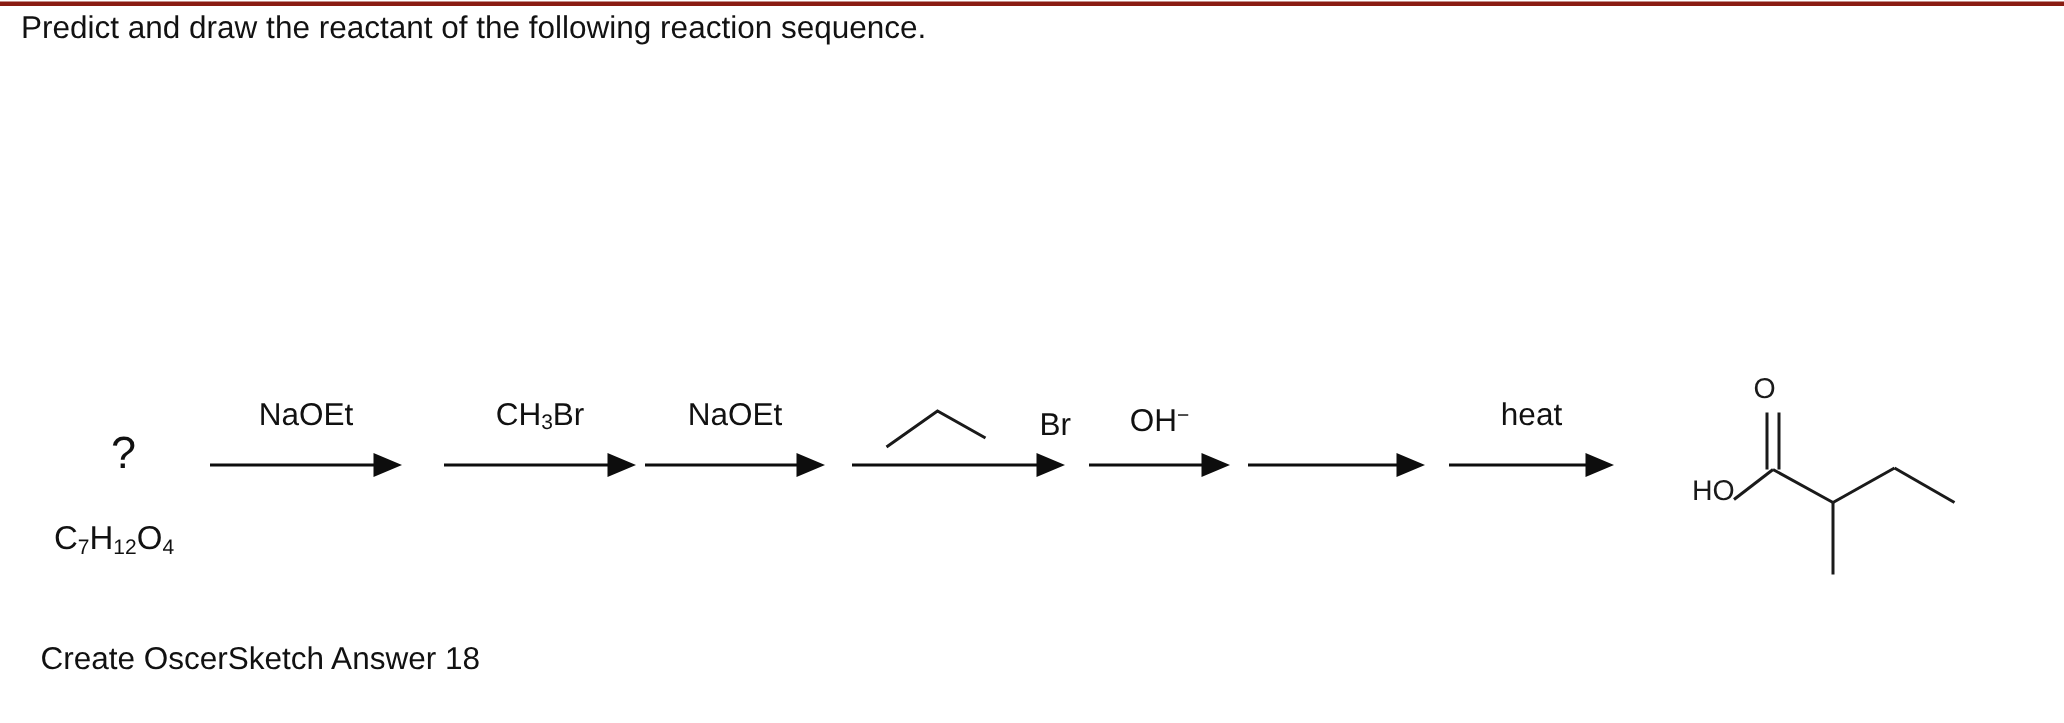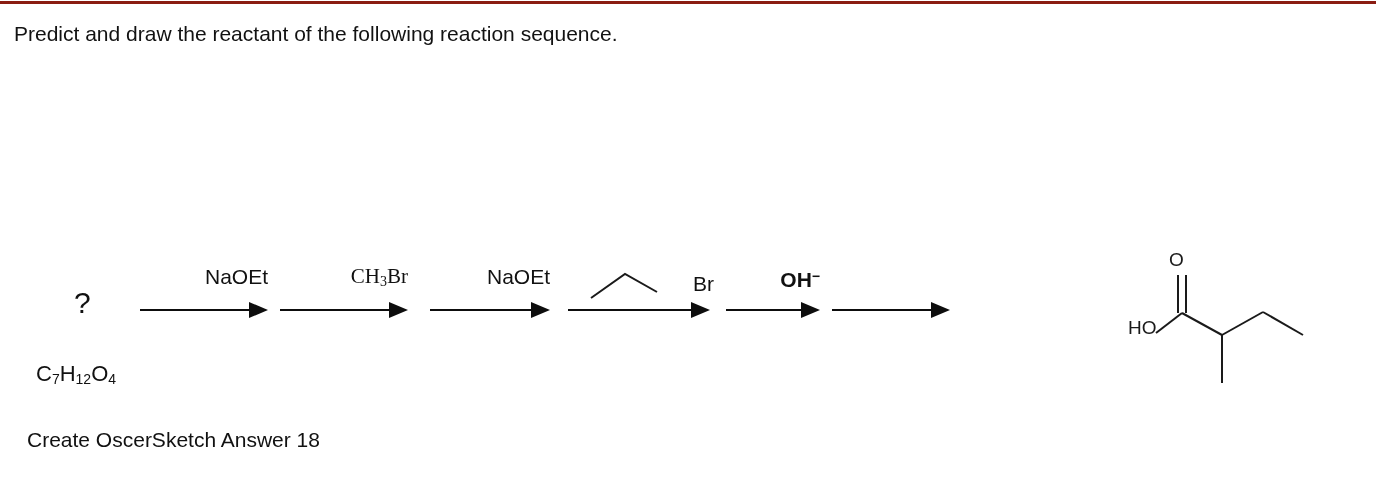--- a/index.html
+++ b/index.html
@@ -19,21 +19,21 @@
     position: absolute;
     left: 0;
     top: 1px;
     width: 1376px;
     height: 3px;
     background: #8a1c12;
   }
   #question-prompt {
     position: absolute;
     left: 14px;
-    top: 20px;
+    top: 5px;
     font-size: 21px;
     line-height: 27px;
     color: #121212;
     white-space: nowrap;
   }
   #scheme {
     position: absolute;
     left: 0;
     top: 110px;
     width: 1376px;
@@ -43,21 +43,21 @@
     position: absolute;
     left: 74px;
     top: 178px;
     font-size: 30px;
     line-height: 30px;
     color: #111111;
   }
   .reactant-formula {
     position: absolute;
     left: 36px;
-    top: 252px;
+    top: 237px;
     font-size: 22px;
     line-height: 24px;
     color: #111111;
     white-space: nowrap;
   }
   .reactant-formula sub {
     font-size: 14px;
     vertical-align: -3px;
   }
   .arrow-group {
@@ -78,21 +78,21 @@
     width: 0;
     height: 0;
     border-top: 8px solid transparent;
     border-bottom: 8px solid transparent;
     border-left: 19px solid #0d0d0d;
   }
   .arrow-label {
     position: absolute;
     top: 155px;
     width: 100%;
-    text-align: right;
+    text-align: center;
     font-size: 21px;
     line-height: 23px;
     color: #111111;
     white-space: nowrap;
   }
   .arrow-label sub {
     font-size: 14px;
     vertical-align: -3px;
   }
   .arrow-label sup {
@@ -161,21 +161,21 @@
   <div class="reactant-formula">
     <span>C</span><sub>7</sub><span>H</span><sub>12</sub><span>O</span><sub>4</sub>
   </div>
 
   <div class="arrow-group" style="left:140px; width:128px;">
     <div class="arrow-label">NaOEt</div>
     <div class="arrow-shaft" style="width:112px;"></div>
     <div class="arrow-head" style="left:109px;"></div>
   </div>
 
-  <div class="arrow-group" style="left:280px; width:128px;font-family:Liberation Serif, serif;">
+  <div class="arrow-group" style="left:296px; width:128px;">
     <div class="arrow-label">
       <span>CH</span><sub>3</sub><span>Br</span>
     </div>
     <div class="arrow-shaft" style="width:112px;"></div>
     <div class="arrow-head" style="left:109px;"></div>
   </div>
 
   <div class="arrow-group" style="left:430px; width:120px;">
     <div class="arrow-label">NaOEt</div>
     <div class="arrow-shaft" style="width:104px;"></div>
@@ -186,33 +186,38 @@
     <div class="reagent-sketch">
       <svg width="120" height="46" viewBox="0 0 120 46" aria-hidden="true">
         <polyline points="10,40 44,16 76,34" fill="none" stroke="#1a1a1a" stroke-width="2"></polyline>
       </svg>
     </div>
     <div class="arrow-label" style="top:162px; text-align:right; padding-right:24px;">Br</div>
     <div class="arrow-shaft" style="width:126px;"></div>
     <div class="arrow-head" style="left:123px;"></div>
   </div>
 
-  <div class="arrow-group" style="left:726px; width:94px;font-weight:bold;">
+  <div class="arrow-group" style="left:726px; width:94px;">
     <div class="arrow-label">
       <span>OH</span><sup>−</sup>
     </div>
     <div class="arrow-shaft" style="width:78px;"></div>
     <div class="arrow-head" style="left:75px;"></div>
   </div>
 
   <div class="arrow-group" style="left:832px; width:118px;">
     <div class="arrow-shaft" style="width:102px;"></div>
     <div class="arrow-head" style="left:99px;"></div>
   </div>
 
+  <div class="arrow-group" style="left:966px; width:110px;">
+    <div class="arrow-label">heat</div>
+    <div class="arrow-shaft" style="width:94px;"></div>
+    <div class="arrow-head" style="left:91px;"></div>
+  </div>
 
   <div id="product">
     <svg id="product-svg" width="240" height="165" viewBox="0 0 240 165" aria-hidden="true">
 
       <line x1="52" y1="98" x2="78" y2="78" stroke="#1a1a1a" stroke-width="2"></line>
 
       <line x1="74" y1="78" x2="74" y2="40" stroke="#1a1a1a" stroke-width="2"></line>
       <line x1="82" y1="78" x2="82" y2="40" stroke="#1a1a1a" stroke-width="2"></line>
 
       <line x1="78" y1="78" x2="118" y2="100" stroke="#1a1a1a" stroke-width="2"></line>

